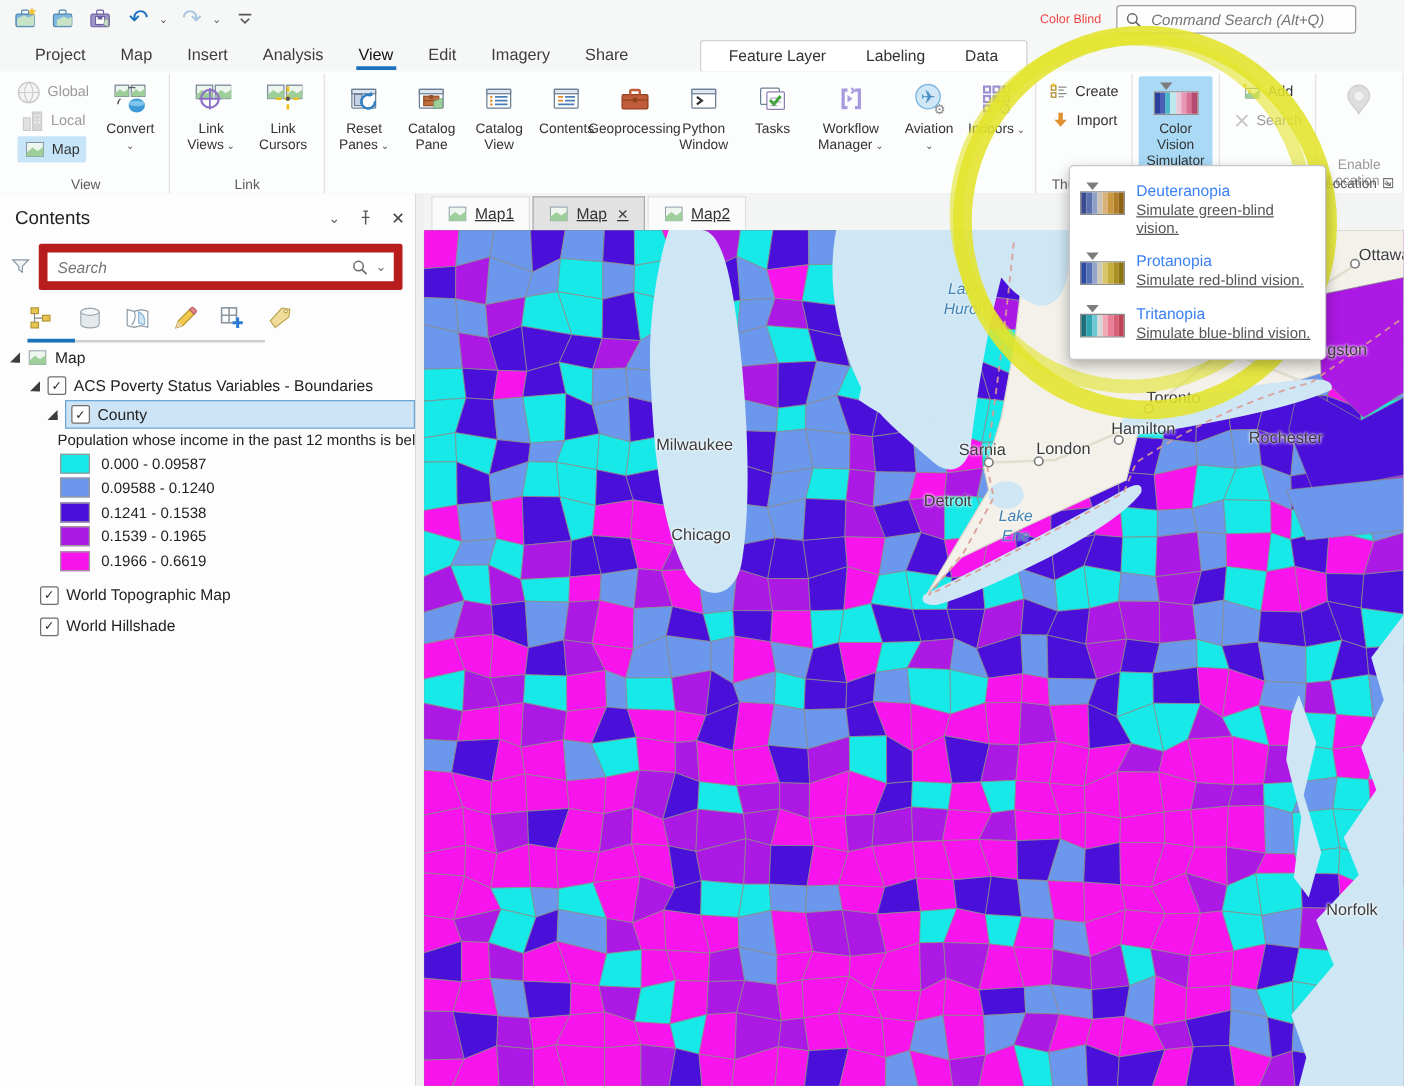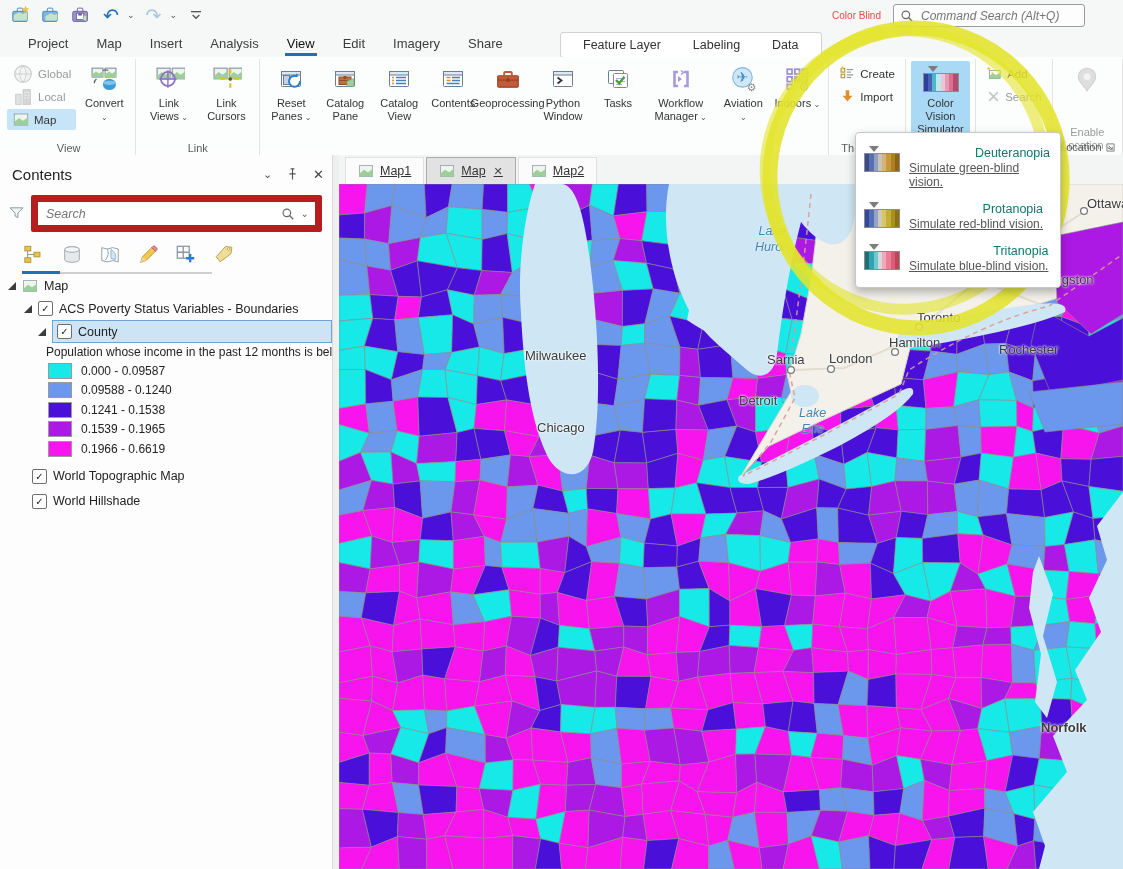--- a/index.html
+++ b/index.html
@@ -20,21 +20,21 @@
   .tabs{position:absolute;left:14px;bottom:0;display:flex;}
   .rtab{position:relative;padding:5px 14px 6px;font-size:13px;color:#3c3c3c;cursor:default;}
   .rtab.active{color:#111;}
   .rtab.active::after{content:"";position:absolute;left:12px;right:12px;bottom:1px;height:3px;background:#1a72bc;}
   .ctxbox{position:absolute;left:560px;top:2px;height:24px;background:#fff;border:1px solid #d2d2d2;border-radius:3px;display:flex;align-items:center;padding:0 6px;}
   .ctab{padding:3px 16px;font-size:12.5px;color:#333;}
   
   .ribbon{position:absolute;top:57px;left:0;right:0;height:96px;background:#fcfdfd;border-bottom:1px solid #d5d5d5;display:flex;align-items:stretch;padding:2px 0 0 2px;}
   .rgroup{position:relative;display:flex;align-items:flex-start;gap:2px;padding:2px 5px 17px 5px;border-right:1px solid #e4e4e4;}
   .glabel{position:absolute;bottom:1px;left:0;right:0;text-align:center;font-size:11px;color:#5a5a5a;white-space:nowrap;}
-  .rcol{display:flex;flex-direction:column;justify-content:flex-start;gap:2px;padding-top:2px;}
+  .rcol{display:flex;flex-direction:column;justify-content:flex-start;gap:2px;padding-top:2px;align-items:center;}
   .rsmall{display:flex;align-items:center;gap:4px;height:21px;padding:0 5px;border-radius:2px;font-size:11.5px;color:#333;white-space:nowrap;}
   .rsmall.active{background:#c7e5f8;}
   .rsmall.disabled{color:#9a9a9a;}
   .rsmall.disabled .ricon{filter:grayscale(1);opacity:.55;}
   .rbig{display:flex;flex-direction:column;align-items:center;justify-content:flex-start;min-width:46px;max-width:66px;padding:3px 3px 1px;border-radius:2px;text-align:center;}
   .rbig .rlabel{font-size:11px;line-height:1.2;color:#333;margin-top:3px;}
   .rbig.active{background:#a9d9f5;}
   .rbig.disabled .rlabel{color:#9a9a9a;margin-top:32px;}
   .rbig.disabled .ricon{filter:grayscale(1);opacity:.55;}
   .ricon{display:flex;align-items:center;justify-content:center;}
@@ -73,21 +73,21 @@
   .mtab.active{background:#e2e2e2;border-color:#ababab;}
   .mclose{font-size:11px;color:#444;margin-left:2px;}
   .mapcanvas{position:absolute;top:29px;left:0;right:0;bottom:0;background:#f3f1ea;overflow:hidden;}
   .mapcanvas svg{position:absolute;top:0;left:0;}
   .mlabel{position:absolute;font-size:13px;color:#3b3b3b;white-space:nowrap;text-shadow:0 0 2px #fff,0 0 3px #fff;}
   .wlabel{position:absolute;font-size:12.5px;font-style:italic;color:#4383b4;text-align:center;line-height:1.25;text-shadow:0 0 2px #fff;}
   
   .dropdown{position:absolute;left:855px;top:132px;width:204px;background:#fff;border:1px solid #c6c6c6;border-radius:4px;box-shadow:0 4px 10px rgba(0,0,0,.28);padding:7px 0;z-index:40;}
   .ditem{display:flex;align-items:flex-start;gap:9px;padding:6px 10px 7px 8px;}
   .ditem .dtxt{display:flex;flex-direction:column;}
-  .dtitle{font-size:12.5px;color:#0f766e;text-align:right;}
+  .dtitle{font-size:12.5px;color:#3b82f6;}
   .ddesc{font-size:12px;color:#555;margin-top:1px;text-decoration:underline;}
   
   .hl{position:absolute;inset:0;width:1123px;height:869px;z-index:30;pointer-events:none;}
 </style>
 </head>
 <body>
 
 <div id="app">
 
   <div class="qbar">
@@ -1370,21 +1370,21 @@
         <div class="mlabel" style="left: 186px; top: 164px;">Milwaukee</div>
         <div class="mlabel" style="left: 198px; top: 236px;">Chicago</div>
         <div class="mlabel" style="left: 578px; top: 126px;">Toronto</div>
         <div class="mlabel" style="left: 550px; top: 151px;">Hamilton</div>
         <div class="mlabel" style="left: 490px; top: 167px;">London</div>
         <div class="mlabel" style="left: 428px; top: 168px;">Sarnia</div>
         <div class="mlabel" style="left: 400px; top: 209px;">Detroit</div>
         <div class="mlabel" style="left: 748px; top: 12px;">Ottawa</div>
         <div class="mlabel" style="left: 660px; top: 158px;">Rochester</div>
         <div class="mlabel" style="left: 704px; top: 88px;">Kingston</div>
-        <div class="mlabel" style="left: 702px; top: 536px; font-weight: bold;">Norfolk</div>
+        <div class="mlabel" style="left: 722px; top: 536px;">Norfolk</div>
         <div class="wlabel" style="left: 416px; top: 40px;">Lake<br>Huron</div>
         <div class="wlabel" style="left: 460px; top: 222px;">Lake<br>Erie</div>
       </div>
   </div>
 
   <svg class="hl" id="hlsvg">
 <ellipse cx="916" cy="178" rx="146" ry="150" fill="none" stroke="#e3e42b" stroke-width="15" opacity="0.88" transform="rotate(-8 916 178)" stroke-linecap="round"></ellipse>
 <ellipse cx="905" cy="170" rx="140" ry="139" fill="none" stroke="#e3e42b" stroke-width="11" opacity="0.6" transform="rotate(-24 905 170)"></ellipse>
     </svg>
 

